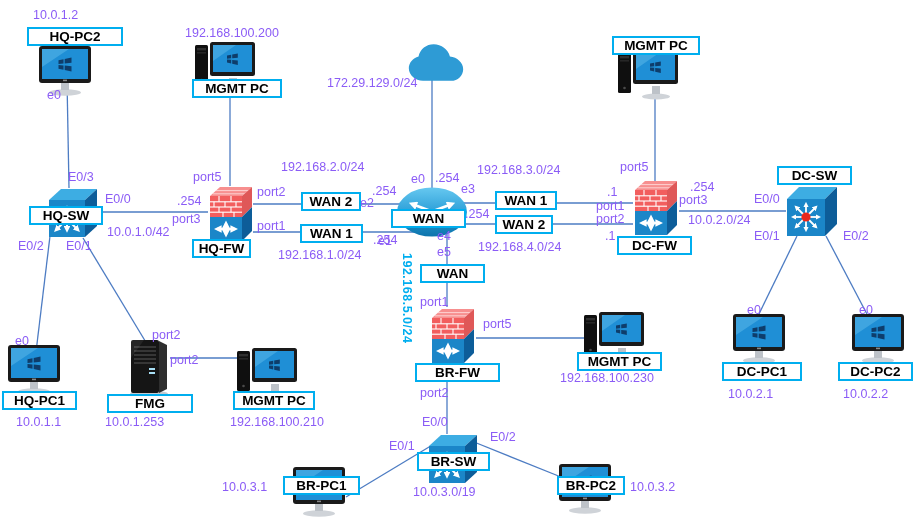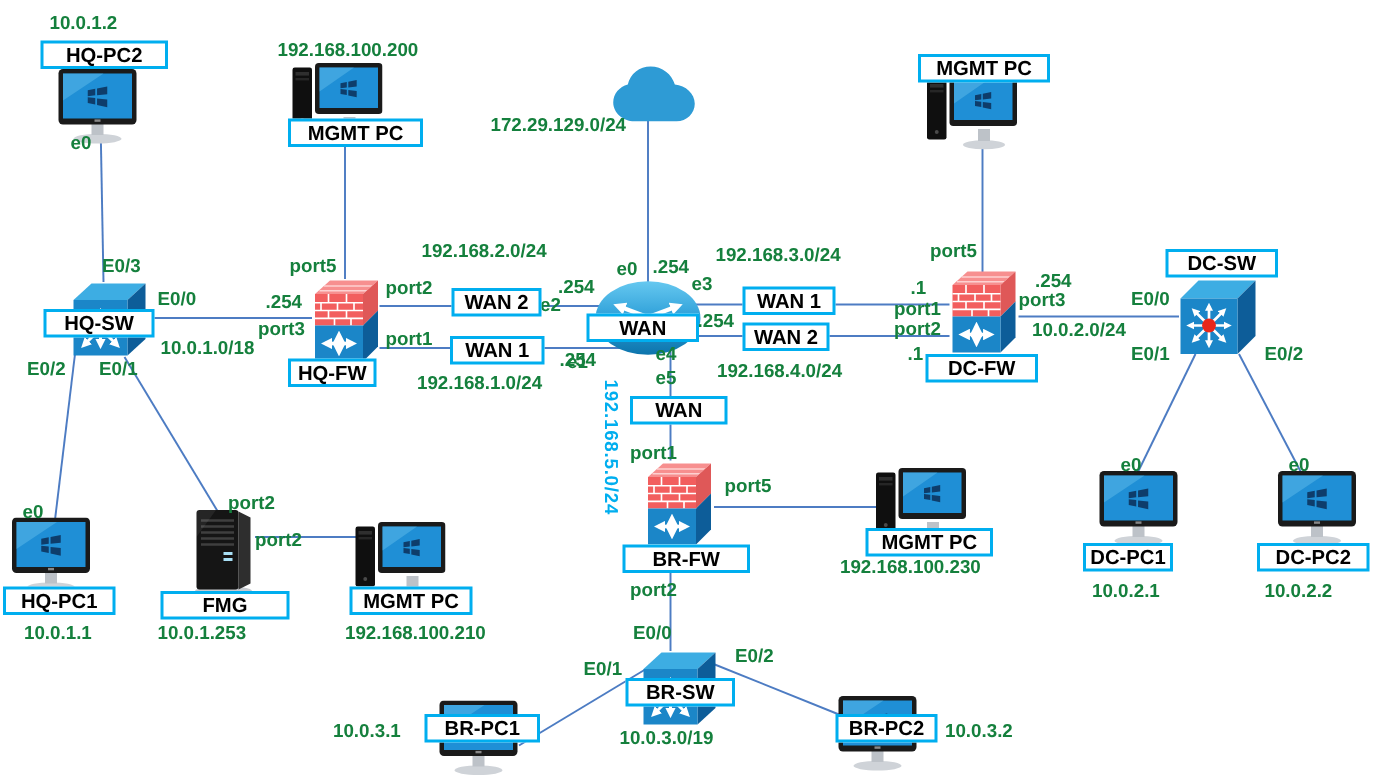--- a/index.html
+++ b/index.html
@@ -1,21 +1,21 @@
 <!DOCTYPE html>
 <html><head>
 <meta charset="utf-8">
 <style>
   html,body{margin:0;padding:0;background:#fff;}
   .canvas{position:relative;width:917px;height:517px;background:#ffffff;overflow:hidden;
           font-family:"Liberation Sans",sans-serif;}
   .wires{position:absolute;left:0;top:0;z-index:0;}
   .wires line{stroke:#4d7cc3;stroke-width:1.3;}
   .icon{position:absolute;z-index:1;line-height:0;}
-  .lbl{position:absolute;z-index:2;color:#15803d;font-weight:bold;font-size:12.5px;
+  .lbl{position:absolute;z-index:2;color:#8b5cf6;font-weight:normal;font-size:12.5px;
        white-space:nowrap;line-height:13px;}
   .vlbl{position:absolute;z-index:2;color:#00AEEF;font-weight:bold;font-size:12.5px;
         writing-mode:vertical-rl;letter-spacing:0.5px;line-height:14px;}
   .nbox{position:absolute;z-index:3;box-sizing:border-box;background:#fff;
         border:2px solid #00AEEF;color:#000;font-weight:bold;font-size:13.5px;
         height:19px;display:flex;align-items:center;justify-content:center;
         white-space:nowrap;padding:0 2px;}
 </style>
 </head>
 <body>
@@ -385,53 +385,53 @@
 <polygon points="6,3 33,3 6,21" fill="#60bcea" opacity="0.5"></polygon>
 <g fill="#0e3d6b">
           <path d="M22.5 14.2l5-1v4.3l-5 .6z"></path>
           <path d="M28.7 13l6.8-1.4v5.2l-6.8 .7z"></path>
           <path d="M22.5 18.9l5 .5v4.3l-5-1z"></path>
           <path d="M28.7 19.6l6.8 .7v5.2l-6.8-1.5z"></path>
         </g>
 <rect x="27" y="33.6" width="4" height="1.6" fill="#888"></rect>
       </svg></div>
 
-  <span class="nbox" style="left:27px;top:27px;width:85px">HQ-PC2</span>
+  <span class="nbox" style="left:27px;top:27px;width:96px">HQ-PC2</span>
   <span class="nbox" style="left:192px;top:79px;width:90px">MGMT PC</span>
   <span class="nbox" style="left:612px;top:36px;width:88px">MGMT PC</span>
   <span class="nbox" style="left:777px;top:166px;width:75px">DC-SW</span>
   <span class="nbox" style="left:29px;top:206px;width:74px">HQ-SW</span>
   <span class="nbox" style="left:192px;top:239px;width:59px">HQ-FW</span>
   <span class="nbox" style="left:301px;top:192px;width:60px">WAN 2</span>
   <span class="nbox" style="left:300px;top:224px;width:63px">WAN 1</span>
   <span class="nbox" style="left:391px;top:209px;width:75px">WAN</span>
   <span class="nbox" style="left:495px;top:191px;width:62px">WAN 1</span>
   <span class="nbox" style="left:495px;top:215px;width:58px">WAN 2</span>
   <span class="nbox" style="left:617px;top:236px;width:75px">DC-FW</span>
   <span class="nbox" style="left:420px;top:264px;width:65px">WAN</span>
   <span class="nbox" style="left:415px;top:363px;width:85px">BR-FW</span>
   <span class="nbox" style="left:577px;top:352px;width:85px">MGMT PC</span>
-  <span class="nbox" style="left:722px;top:362px;width:60px">DC-PC1</span>
+  <span class="nbox" style="left:722px;top:362px;width:80px">DC-PC1</span>
   <span class="nbox" style="left:838px;top:362px;width:75px">DC-PC2</span>
   <span class="nbox" style="left:2px;top:391px;width:75px">HQ-PC1</span>
   <span class="nbox" style="left:107px;top:394px;width:86px">FMG</span>
   <span class="nbox" style="left:233px;top:391px;width:82px">MGMT PC</span>
   <span class="nbox" style="left:417px;top:452px;width:73px">BR-SW</span>
   <span class="nbox" style="left:283px;top:476px;width:77px">BR-PC1</span>
   <span class="nbox" style="left:557px;top:476px;width:68px">BR-PC2</span>
 
   <span class="lbl" style="left:33px;top:9px">10.0.1.2</span>
   <span class="lbl" style="left:47px;top:89px">e0</span>
   <span class="lbl" style="left:185px;top:27px">192.168.100.200</span>
   <span class="lbl" style="left:68px;top:171px">E0/3</span>
   <span class="lbl" style="left:193px;top:171px">port5</span>
   <span class="lbl" style="left:105px;top:193px">E0/0</span>
   <span class="lbl" style="left:177px;top:195px">.254</span>
   <span class="lbl" style="left:172px;top:213px">port3</span>
-  <span class="lbl" style="left:107px;top:226px">10.0.1.0/18</span>
+  <span class="lbl" style="left:107px;top:226px">10.0.1.0/42</span>
   <span class="lbl" style="left:18px;top:240px">E0/2</span>
   <span class="lbl" style="left:66px;top:240px">E0/1</span>
   <span class="lbl" style="left:15px;top:335px">e0</span>
   <span class="lbl" style="left:152px;top:329px">port2</span>
   <span class="lbl" style="left:170px;top:354px">port2</span>
   <span class="lbl" style="left:16px;top:416px">10.0.1.1</span>
   <span class="lbl" style="left:105px;top:416px">10.0.1.253</span>
   <span class="lbl" style="left:230px;top:416px">192.168.100.210</span>
 
   <span class="lbl" style="left:327px;top:77px">172.29.129.0/24</span>

